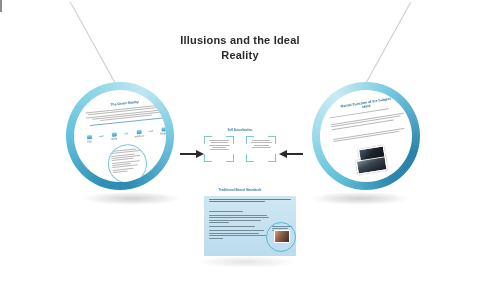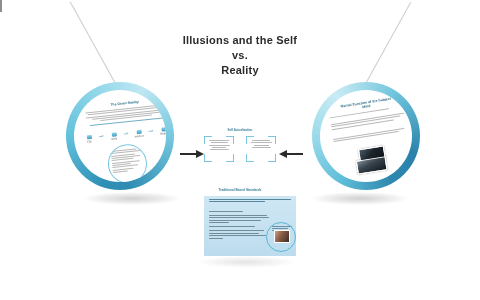--- a/index.html
+++ b/index.html
@@ -157,22 +157,21 @@
 </style>
 </head>
 <body>
 
 <div id="canvas">
 
   <div class="conn" id="conn-left"></div>
   <div class="conn" id="conn-right"></div>
 
   <div id="title">
-    <span class="ln">Illusions and the Self</span>
-    <span class="ln">vs.</span>
+    <span class="ln">Illusions and the Ideal</span>
     <span class="ln">Reality</span>
   </div>
 
   <div class="shadow" id="shadow-left"></div>
   <div class="shadow" id="shadow-right"></div>
   <div class="shadow" id="shadow-center"></div>
 
   <div class="ring" id="ring-left">
     <div class="inner">
       <div id="slide-left">

